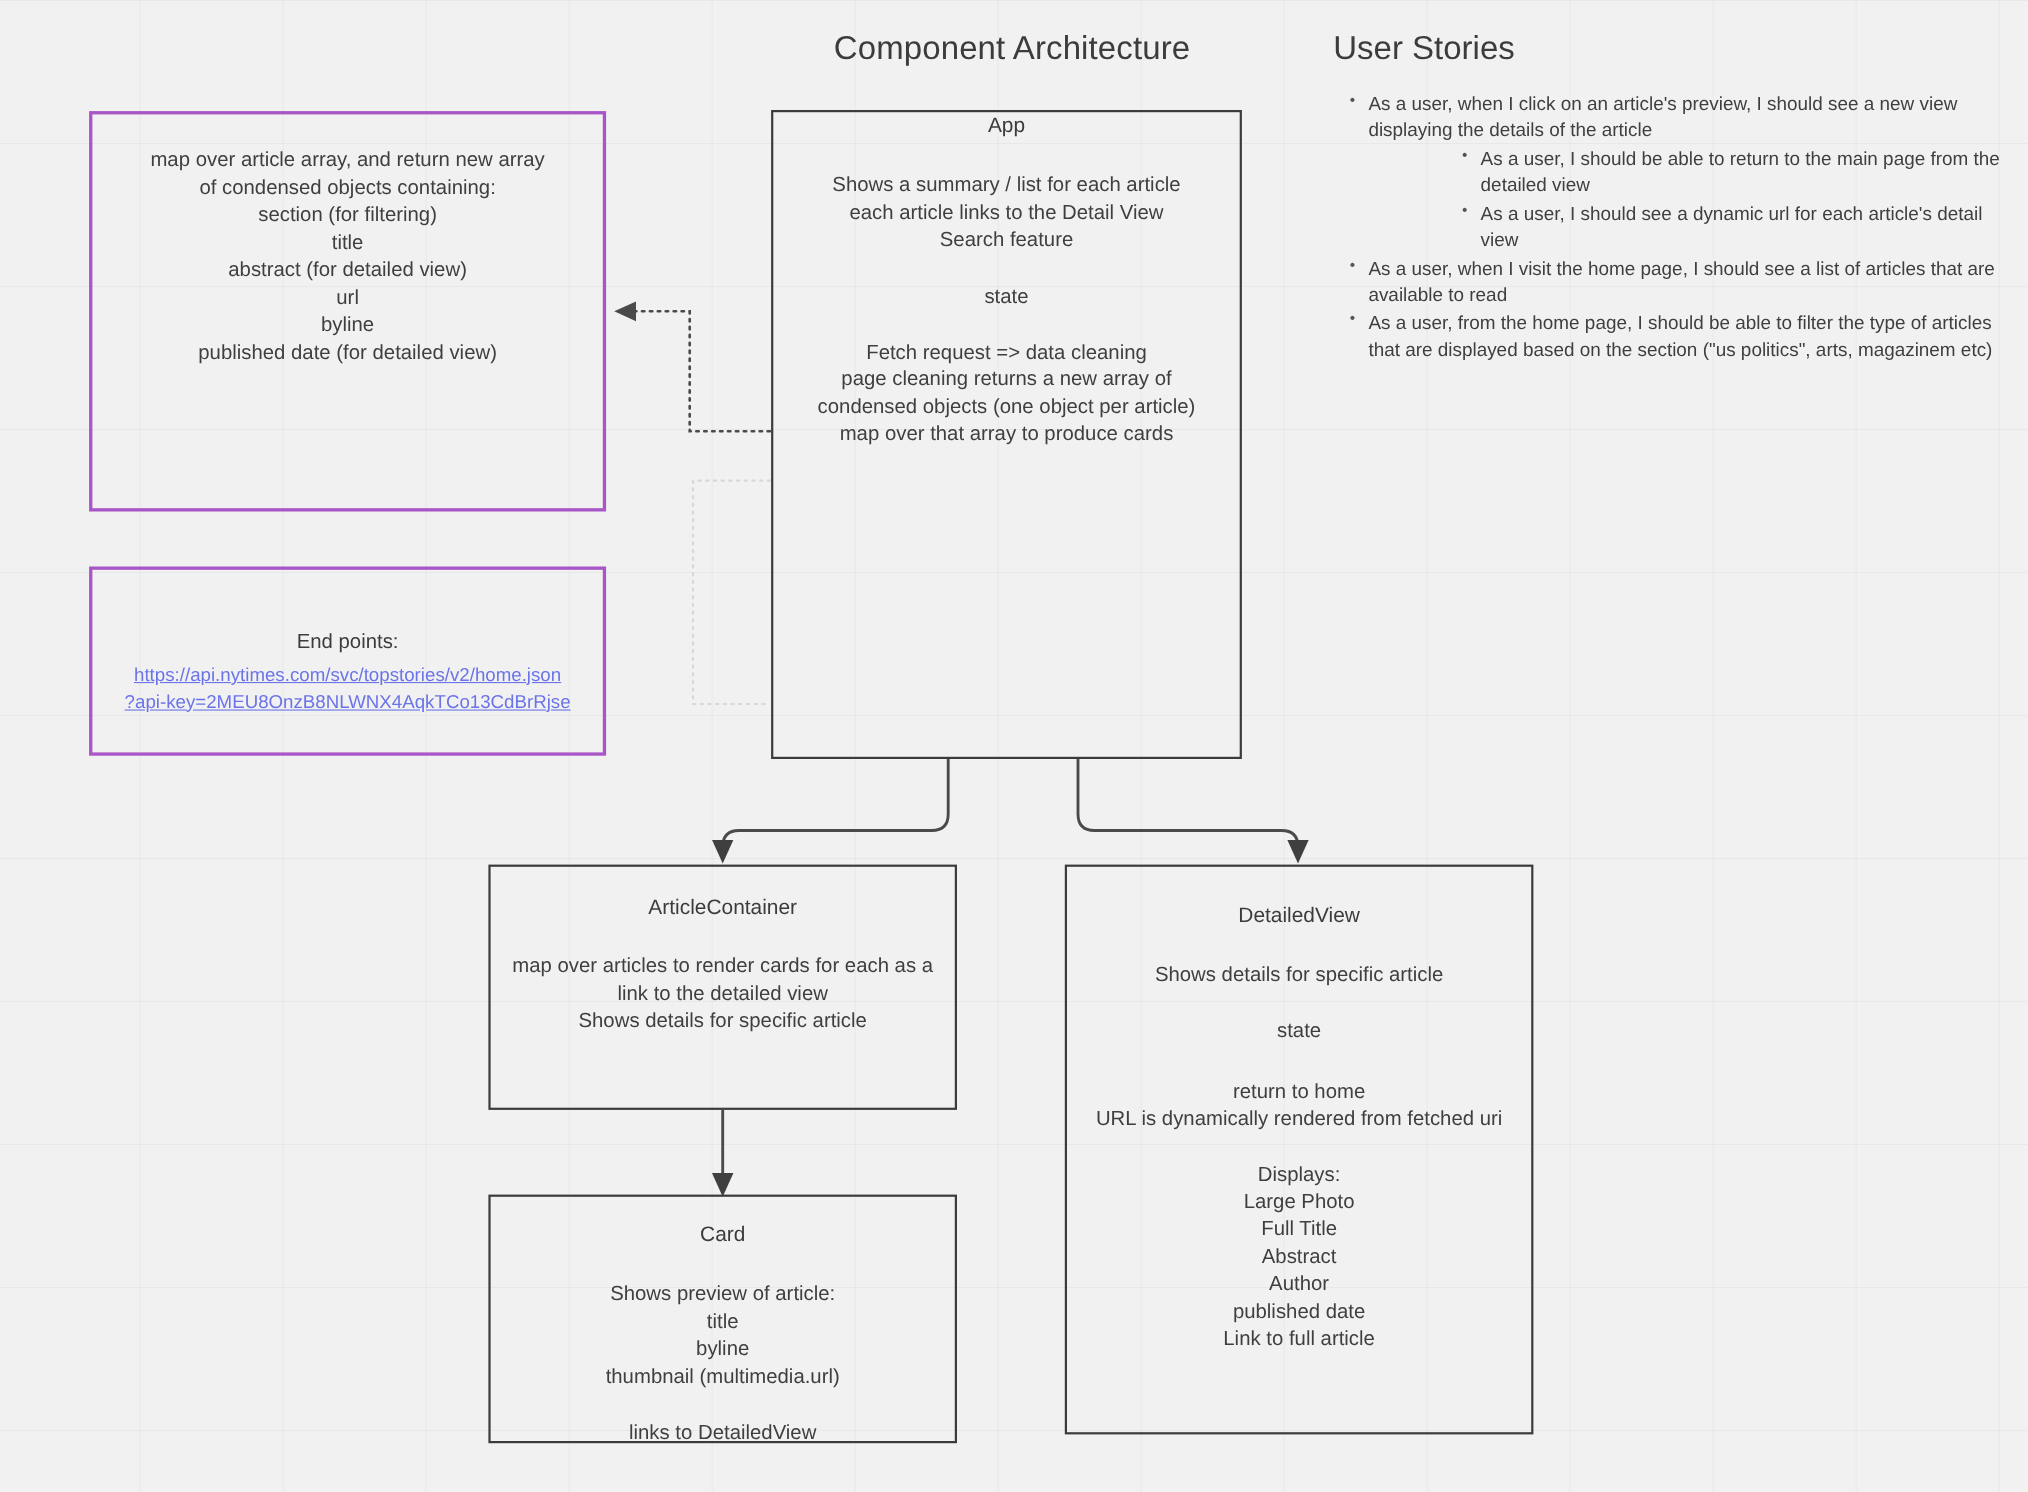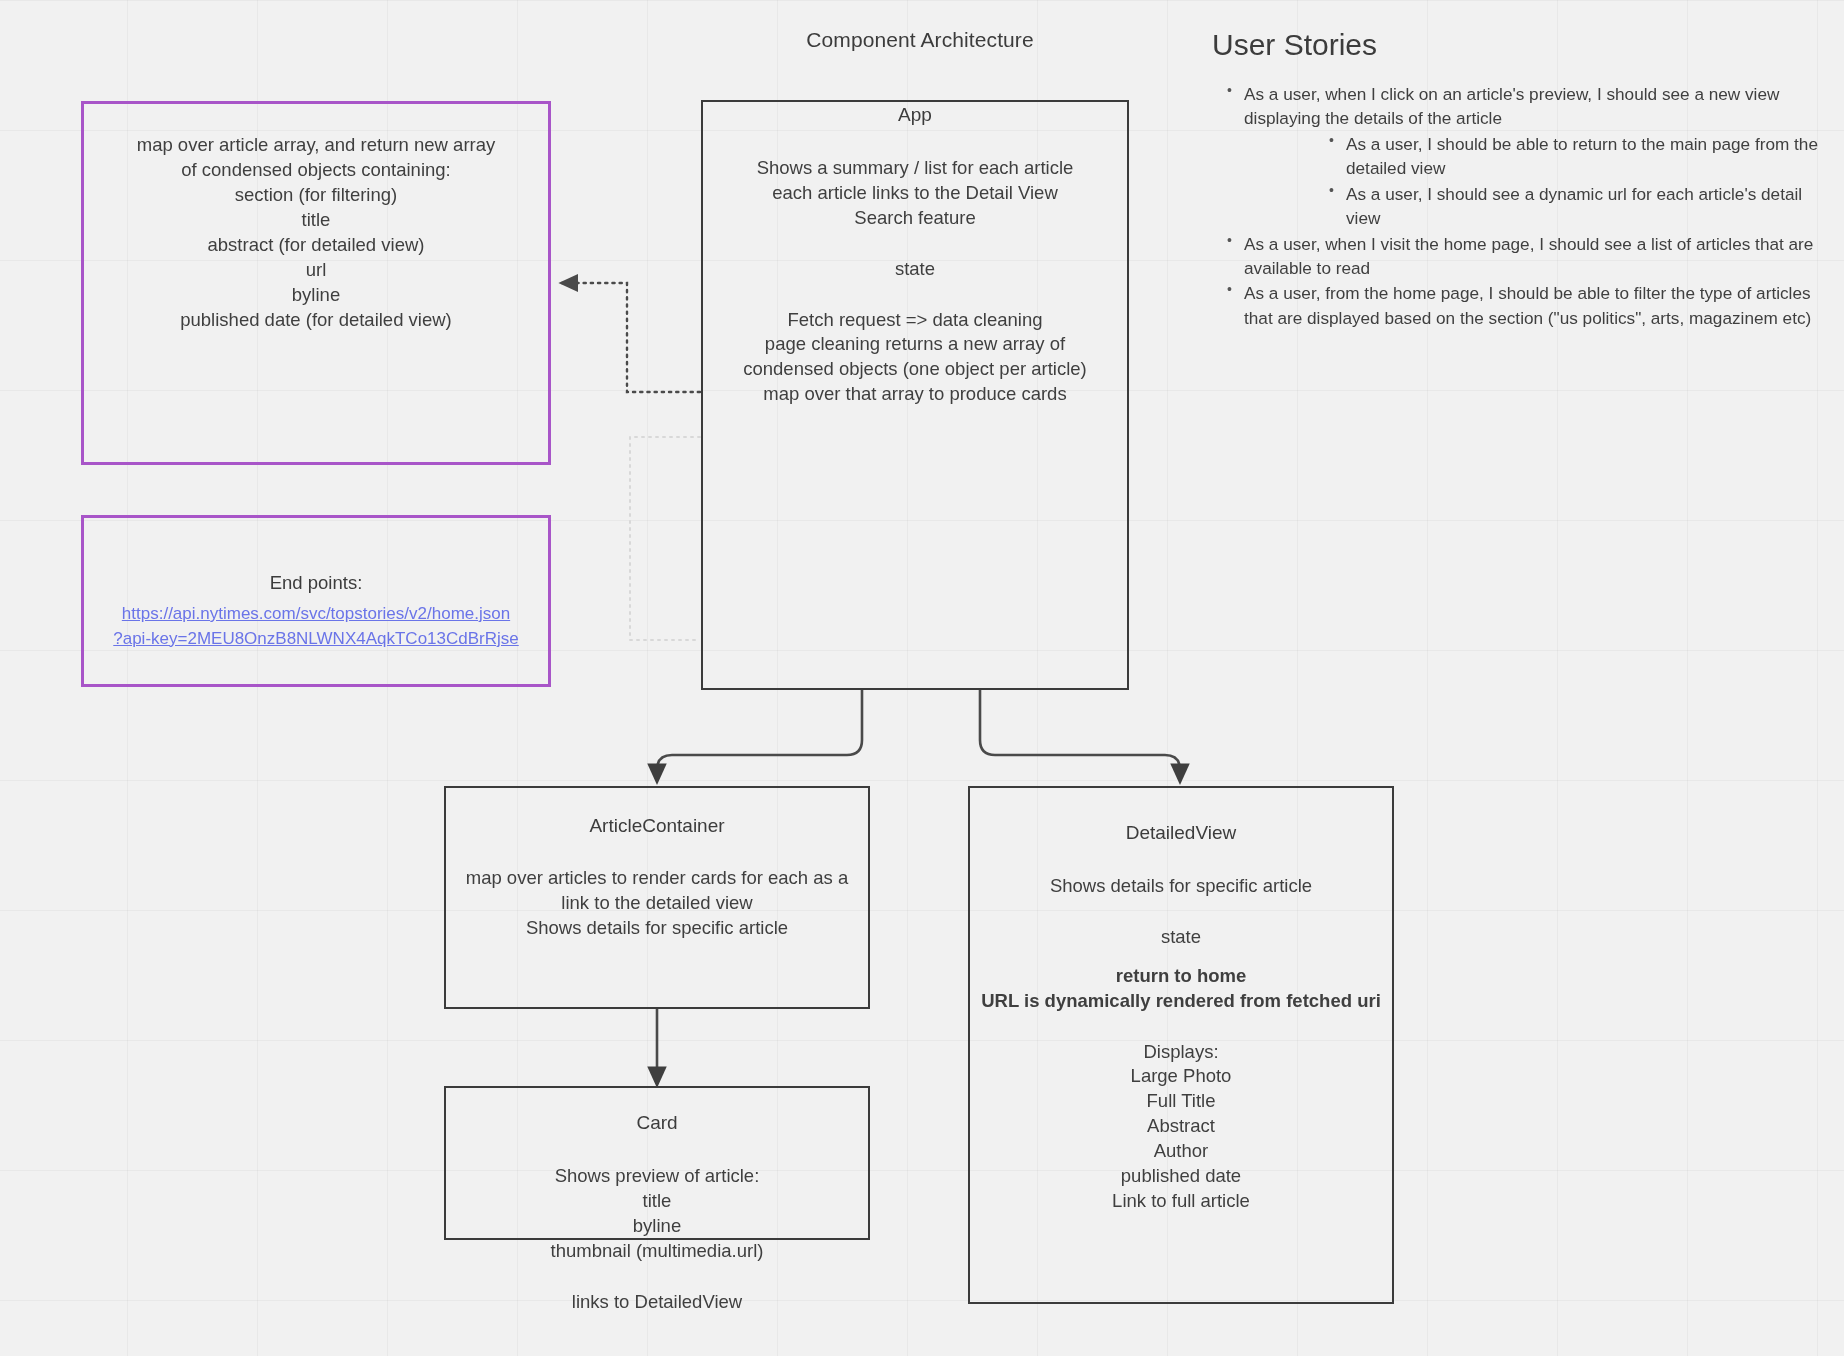--- a/index.html
+++ b/index.html
@@ -39,21 +39,21 @@
     font-size:18.5px;
     color:#3f3f3f;
     line-height:1.35;
   }
 
   #title-component{
     position:absolute;
     left:735px;top:28px;
     width:370px;
     text-align:center;
-    font-size:21px;
+    font-size:30px;
     color:#3c3c3c;
     letter-spacing:.1px;
   }
   #title-stories{
     position:absolute;
     left:1212px;top:28px;
     font-size:30px;
     color:#3c3c3c;
   }
 
@@ -196,42 +196,42 @@
 
   <div class="node solid" style="left:444px;top:786px;width:426px;height:223px;">
     <div class="node-title" style="margin-top:25px;">ArticleContainer</div>
     <div class="node-body" style="margin-top:27px;">
       <div>map over articles to render cards for each as a</div>
       <div>link to the detailed view</div>
       <div>Shows details for specific article</div>
     </div>
   </div>
 
-  <div class="node solid" style="left:444px;top:1086px;width:426px;height:154px;">
+  <div class="node solid" style="left:444px;top:1086px;width:426px;height:226px;">
     <div class="node-title" style="margin-top:22px;">Card</div>
     <div class="node-body" style="margin-top:28px;">
       <div>Shows preview of article:</div>
       <div>title</div>
       <div>byline</div>
       <div>thumbnail (multimedia.url)</div>
     </div>
     <div class="node-body" style="margin-top:26px;">
       <div>links to DetailedView</div>
     </div>
   </div>
 
   <div class="node solid" style="left:968px;top:786px;width:426px;height:518px;">
     <div class="node-title" style="margin-top:32px;">DetailedView</div>
     <div class="node-body" style="margin-top:28px;">
       <div>Shows details for specific article</div>
     </div>
     <div class="node-body" style="margin-top:26px;">
       <div>state</div>
     </div>
-    <div class="node-body" style="margin-top:14px;font-weight:bold;">
+    <div class="node-body" style="margin-top:30px;">
       <div>return to home</div>
       <div>URL is dynamically rendered from fetched uri</div>
     </div>
     <div class="node-body" style="margin-top:26px;">
       <div>Displays:</div>
       <div>Large Photo</div>
       <div>Full Title</div>
       <div>Abstract</div>
       <div>Author</div>
       <div>published date</div>

